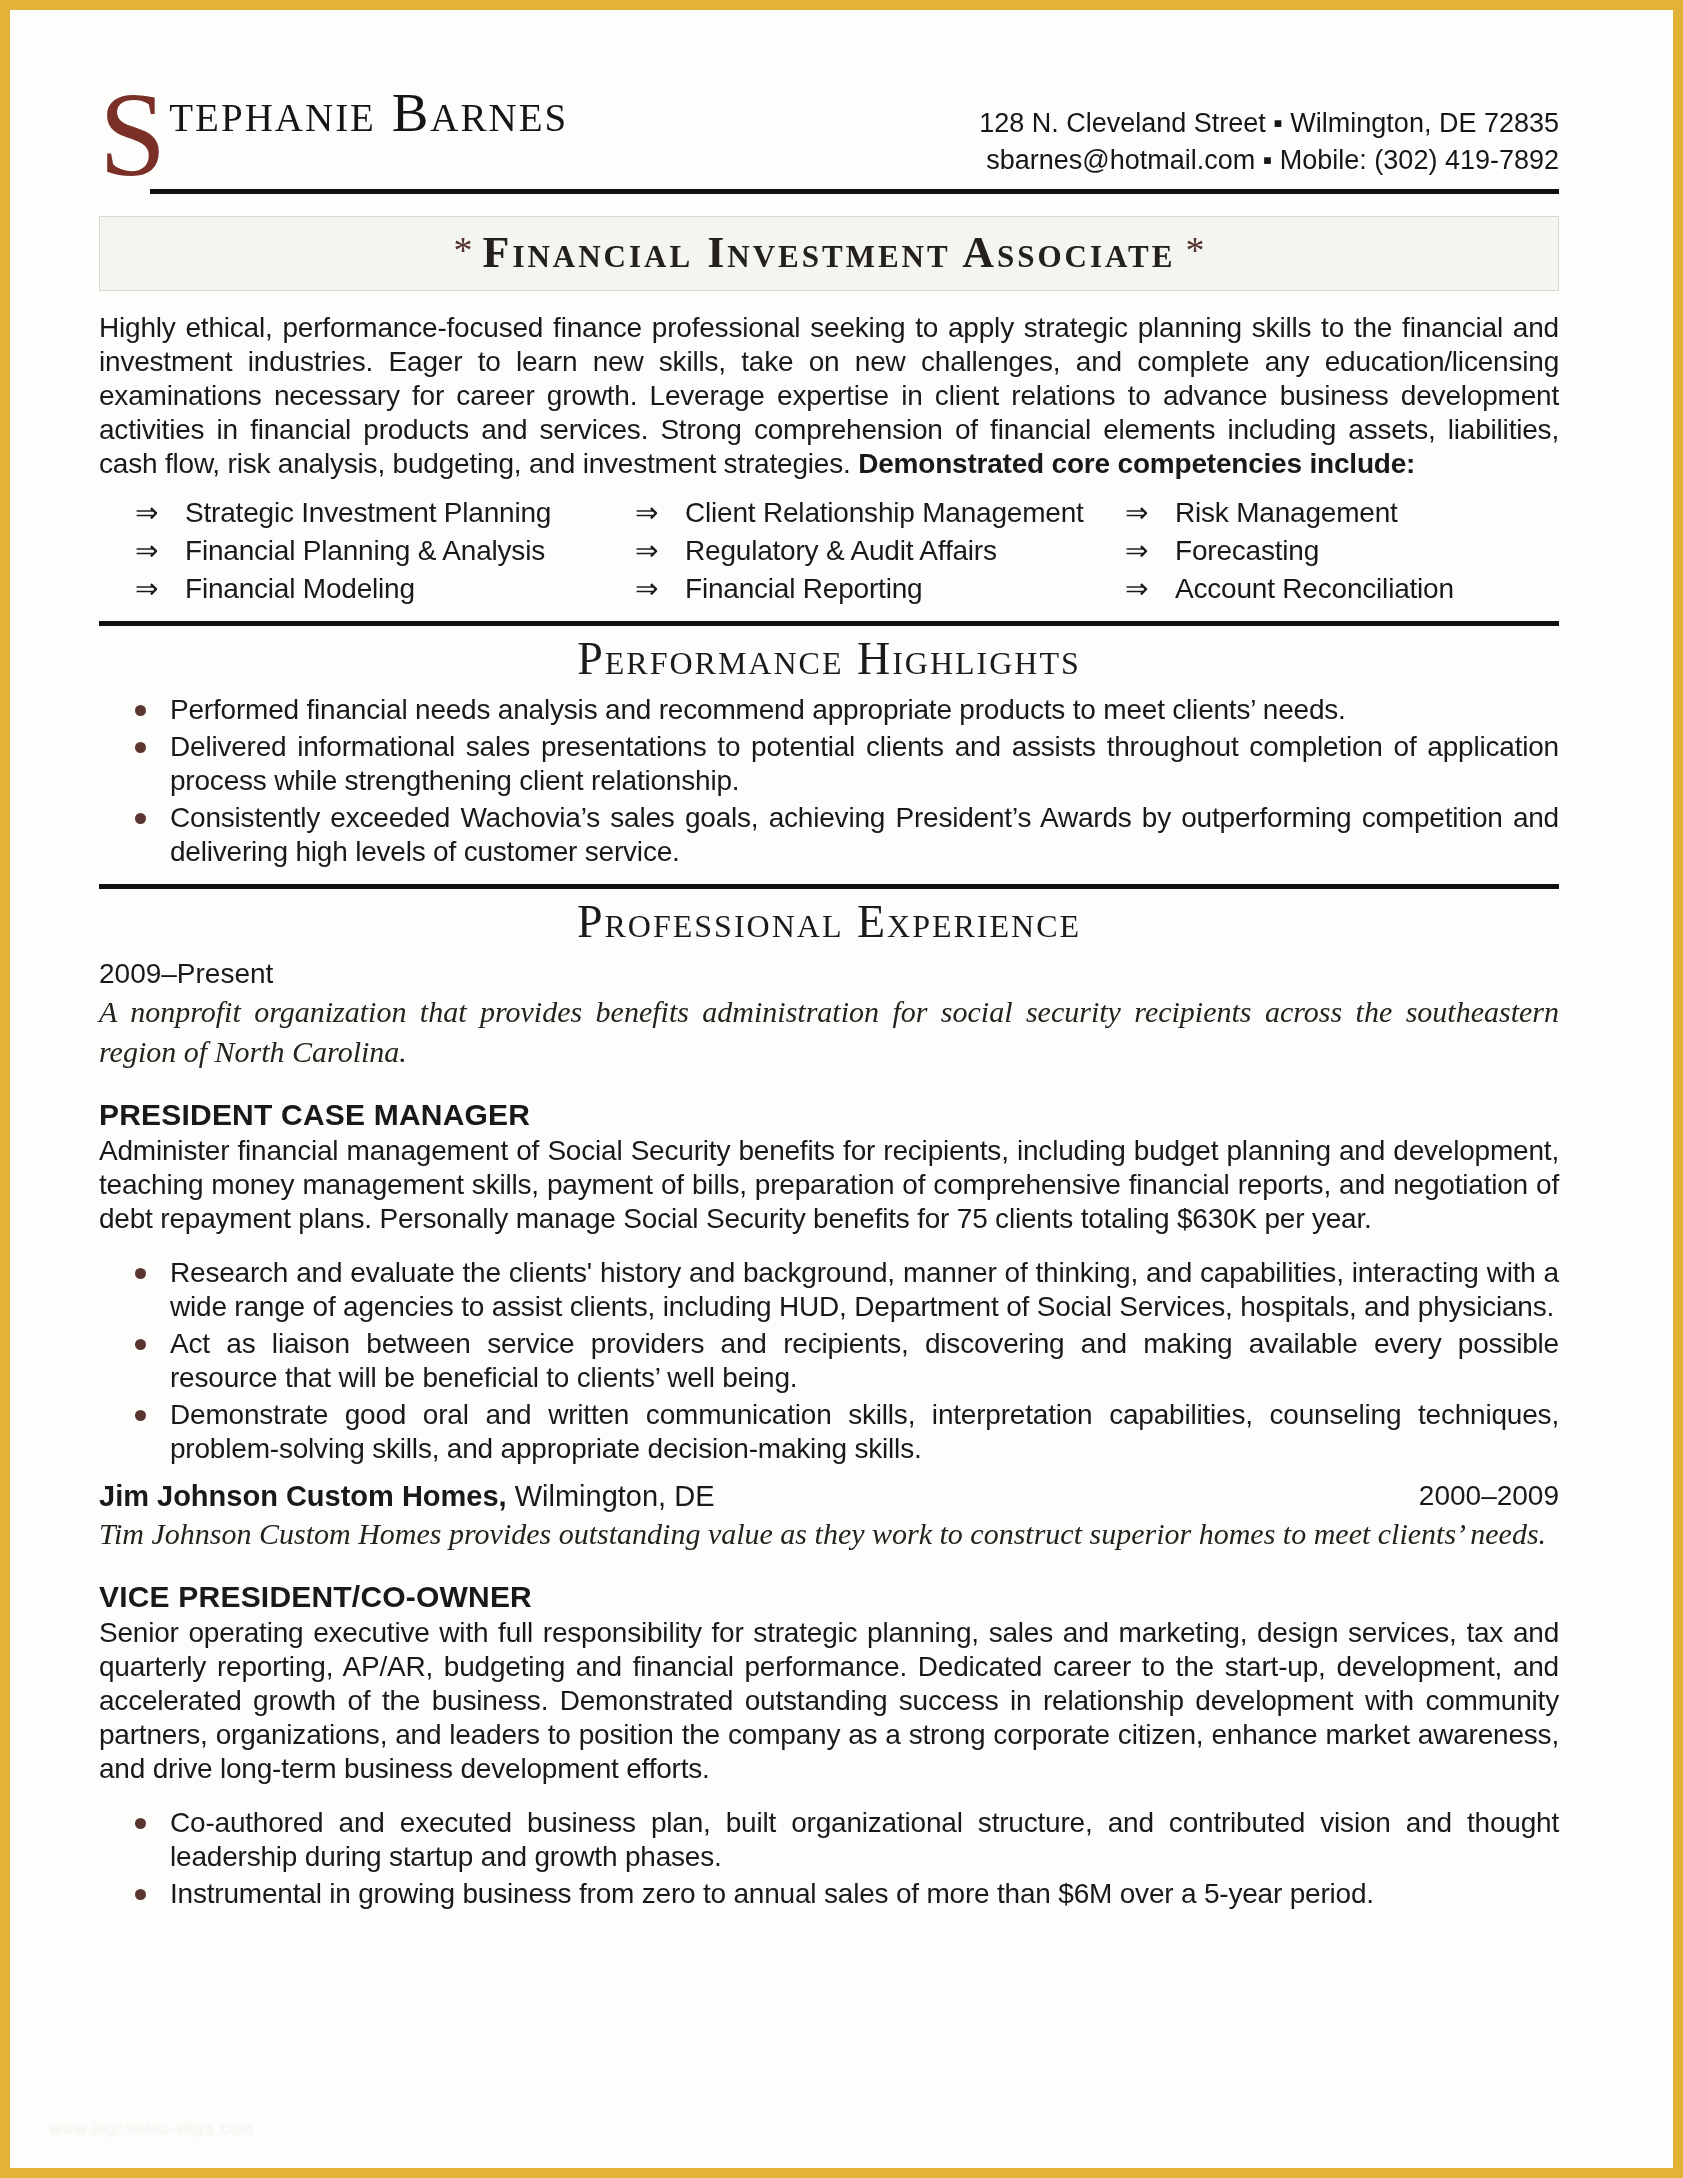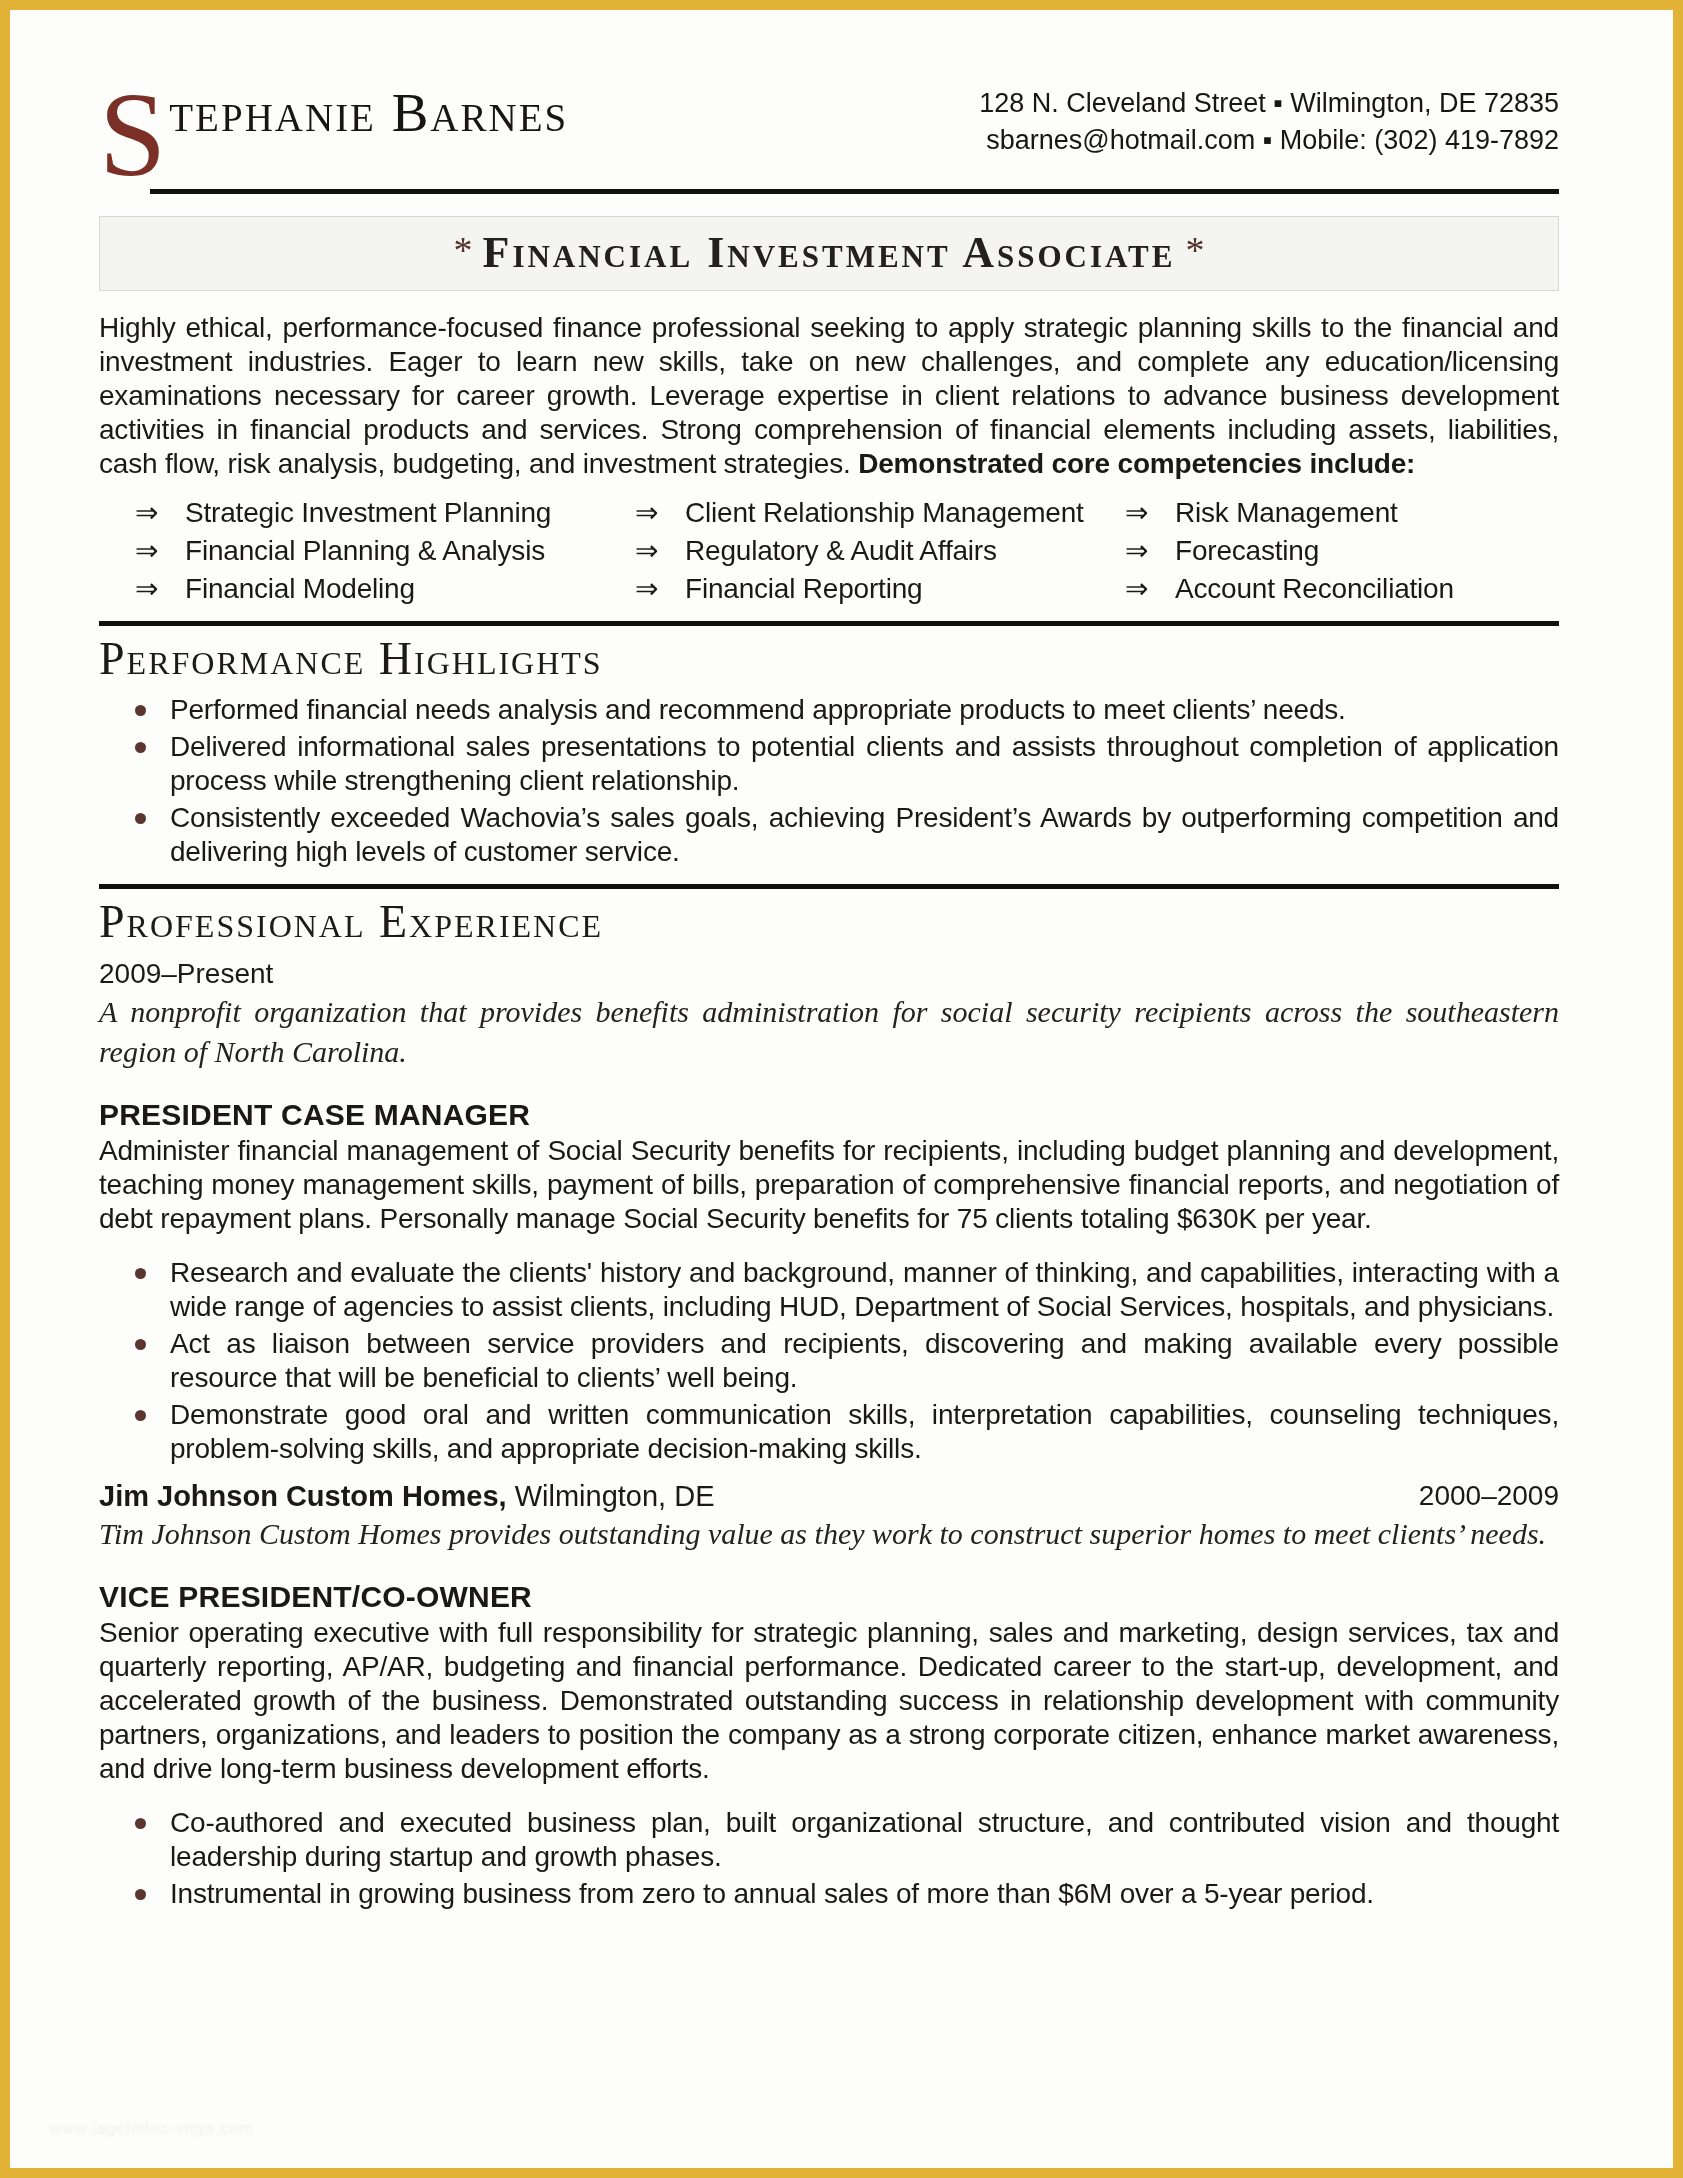--- a/index.html
+++ b/index.html
@@ -41,21 +41,21 @@
     letter-spacing: 2px;
     color: #181614;
     margin-top: 0;
     white-space: nowrap;
   }
   .contact-block {
     text-align: right;
     font-size: 27px;
     line-height: 37px;
     color: #181614;
-    padding-bottom: 28px;
+    padding-bottom: 8px;
   }
   .header-rule {
     height: 5px;
     background: #121110;
     margin-left: 51px;
     margin-top: 2px;
   }
 
   
   .title-banner {
@@ -117,20 +117,21 @@
   .section-rule {
     height: 5px;
     background: #121110;
     margin-top: 15px;
   }
   .section-title {
     font-family: "Liberation Serif", serif;
     font-variant: small-caps;
     font-size: 46px;
     letter-spacing: 2px;
+    text-align: center;
     color: #1d1b1a;
     font-weight: 500;
     margin-top: 6px;
     margin-bottom: 8px;
   }
 
   
   ul.bullets { list-style: none; }
   ul.bullets li {
     position: relative;

